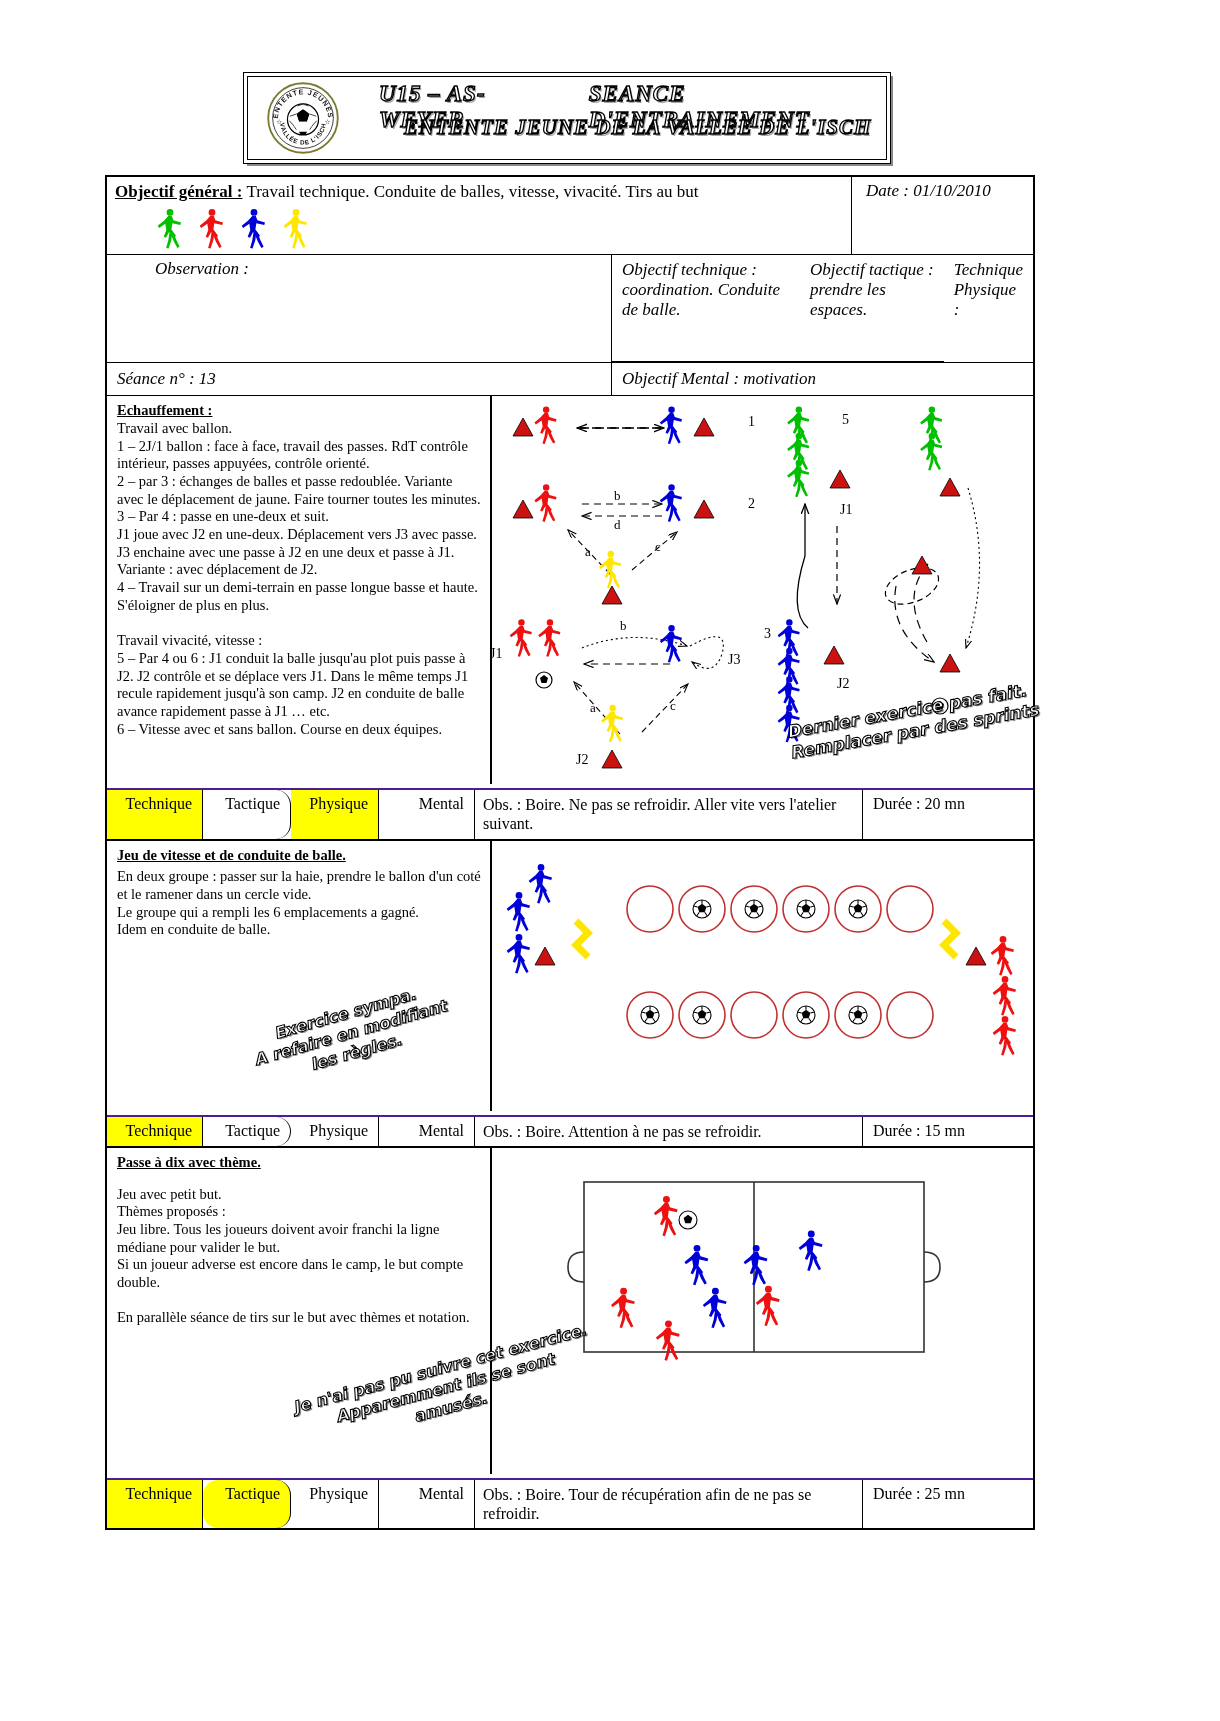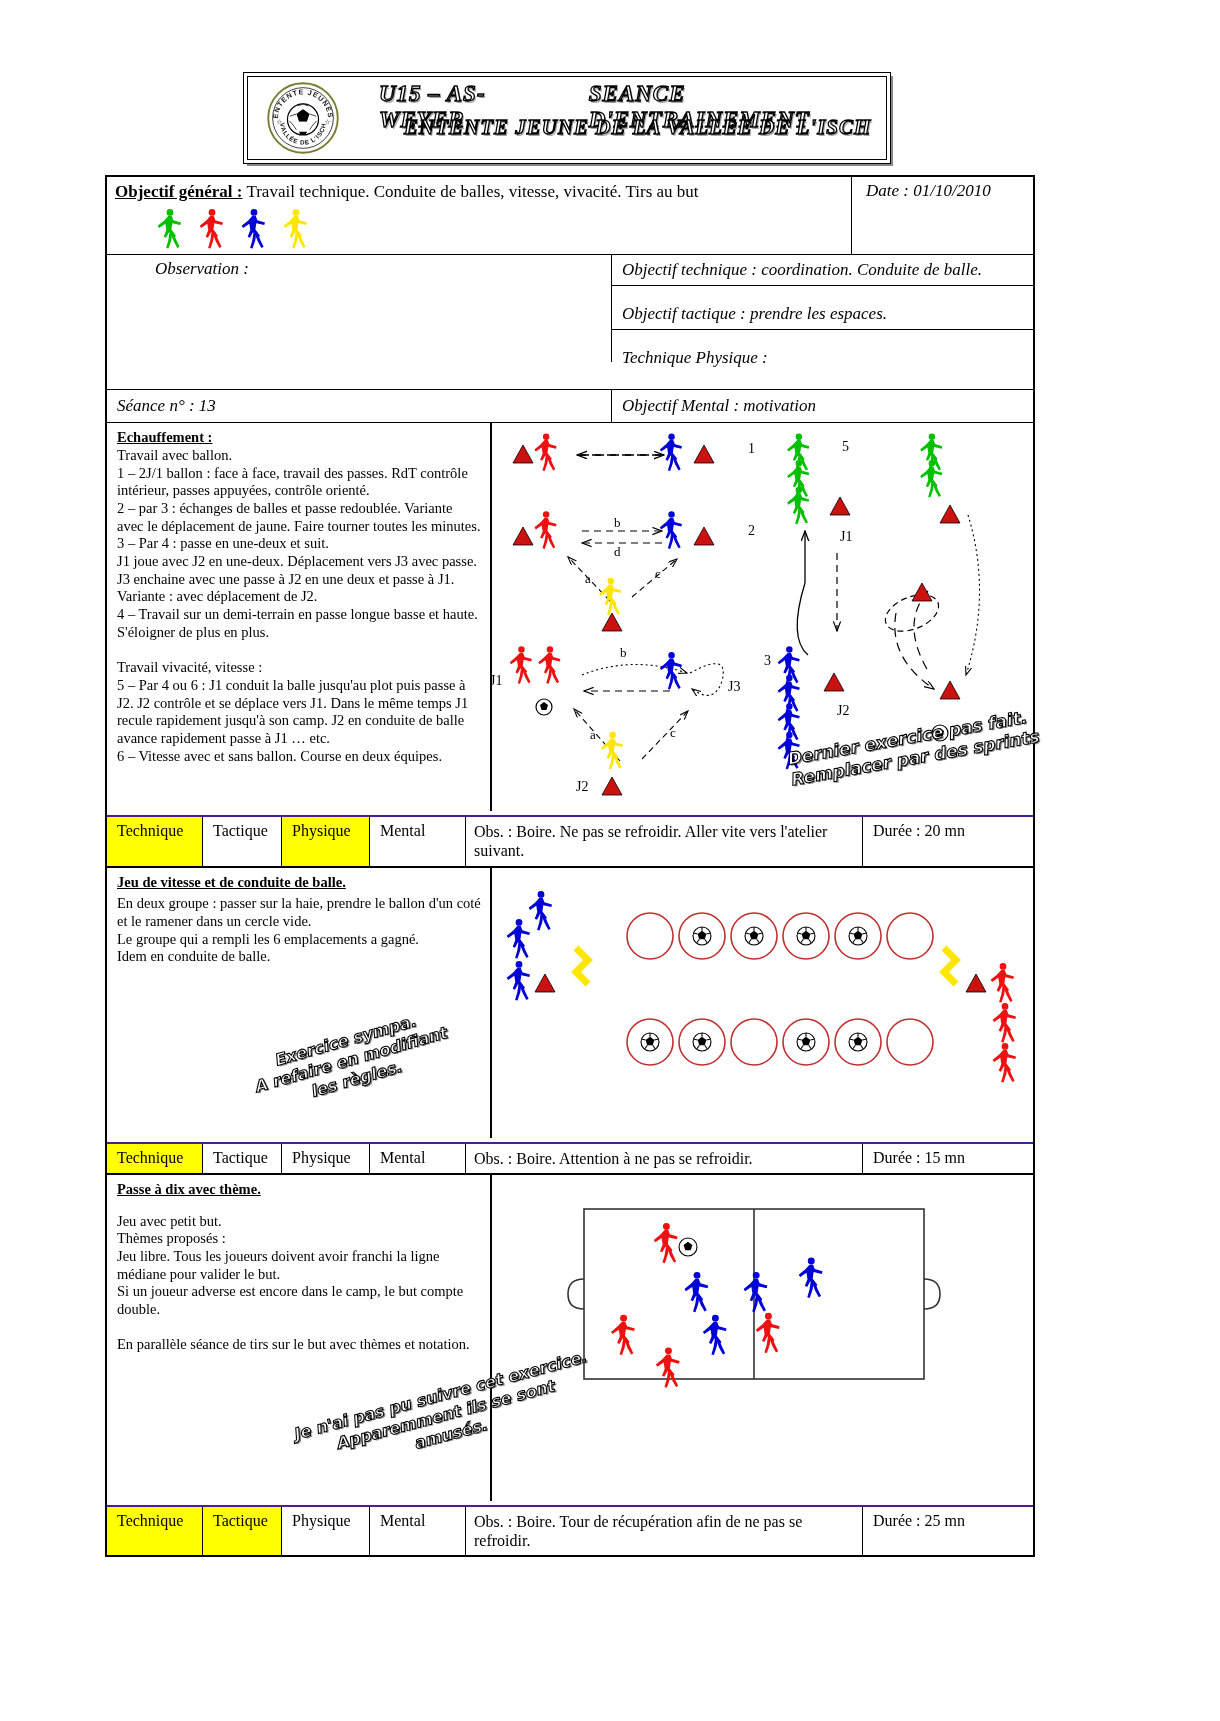--- a/index.html
+++ b/index.html
@@ -24,33 +24,33 @@
   .cell{box-sizing:border-box;padding:4px 8px;}
   .bdr-r{border-right:1.5px solid #000;}
 
   .obj-general{font-size:17px;line-height:1.25;}
   .obj-general b{font-weight:bold;text-decoration:underline;}
   .date-cell{font-style:italic;font-size:17px;padding-left:14px;}
 
   .players-row{margin-top:4px;margin-left:42px;display:flex;gap:16px;align-items:flex-end;}
 
   .obs-cell{font-style:italic;font-size:17px;padding-left:48px;}
-  .obj-stack{display:flex;flex-direction:column;gap:13px;}
+  .obj-stack{display:flex;flex-direction:row;}
   .obj-stack .oi{border-bottom:1.5px solid #000;padding:5px 10px;font-style:italic;font-size:17px;}
   .obj-stack .oi:last-child{border-bottom:none;}
 
   
   .ex-row{display:flex;border-bottom:2px solid #4c1d95;}
   .ex-text{width:385px;box-sizing:border-box;padding:6px 8px 6px 10px;border-right:2px solid #000;font-size:14.5px;line-height:1.22;position:relative;}
   .ex-text .ttl{font-weight:bold;text-decoration:underline;}
   .ex-diagram{flex:1;position:relative;}
 
   .meta-row{display:flex;border-bottom:2px solid #000;font-size:16px;}
-  .meta-cell{box-sizing:border-box;padding:5px 10px;border-right:1.5px solid #000;text-align:left;}
-  .m1{width:96px;}.m2{width:79px;}.m3{width:88px;}.m4{width:96px;}
+  .meta-cell{box-sizing:border-box;padding:5px 10px;border-right:1.5px solid #000;text-align:right;}
+  .m1{width:96px;}.m2{width:88px;border-radius:15px;}.m3{width:88px;}.m4{width:96px;}
   .meta-obs{flex:1;text-align:left;border-right:1.5px solid #000;padding:5px 8px;line-height:1.2;}
   .meta-dur{width:150px;text-align:left;padding:5px 10px;border-right:none;}
   .hl{background:#ffff00;}
 
   
   .anno{position:absolute;font-family:"DejaVu Sans",sans-serif;font-weight:bold;font-style:italic;
         color:#fff;-webkit-text-stroke:1.1px #000;text-shadow:1.5px 1.5px 0 rgba(0,0,0,.45);
         font-size:17px;line-height:1.25;white-space:nowrap;pointer-events:none;}
   .lbl{position:absolute;font-family:"Liberation Serif",serif;font-size:14px;}
 </style>

